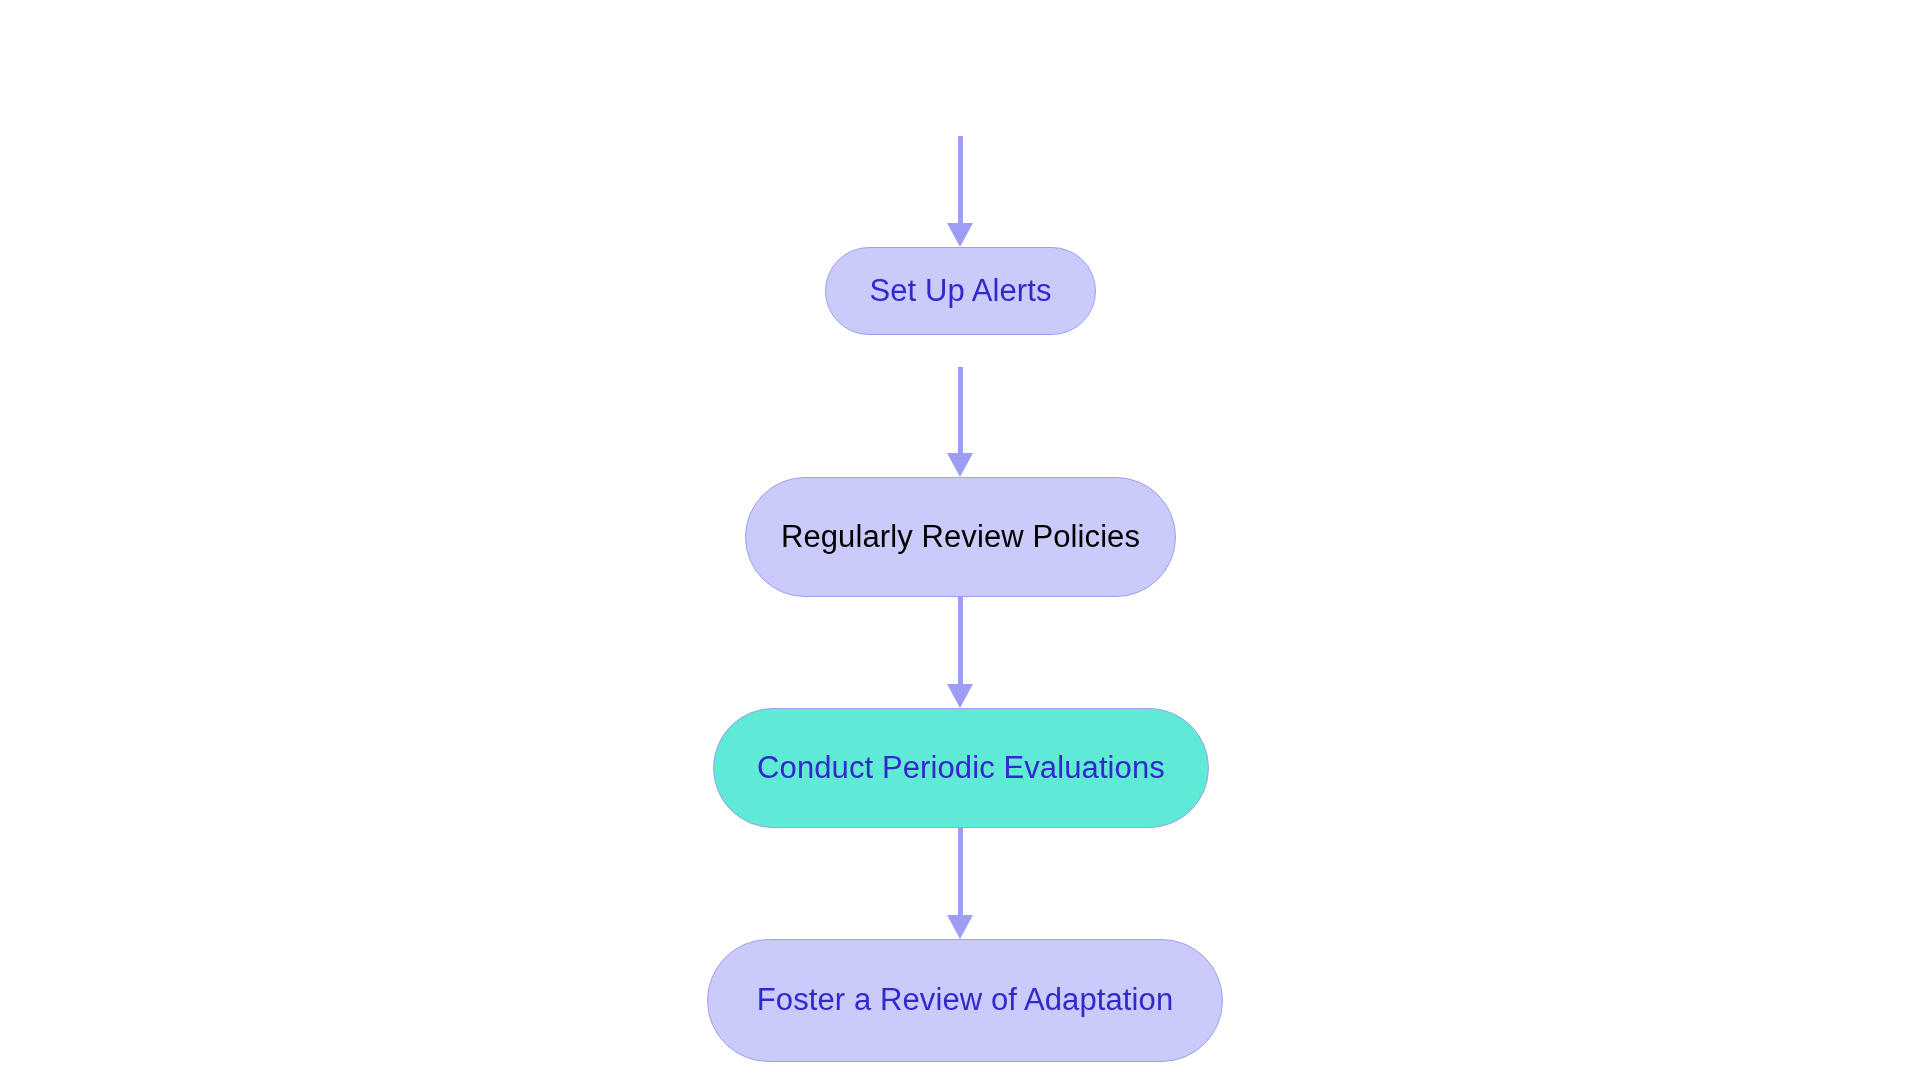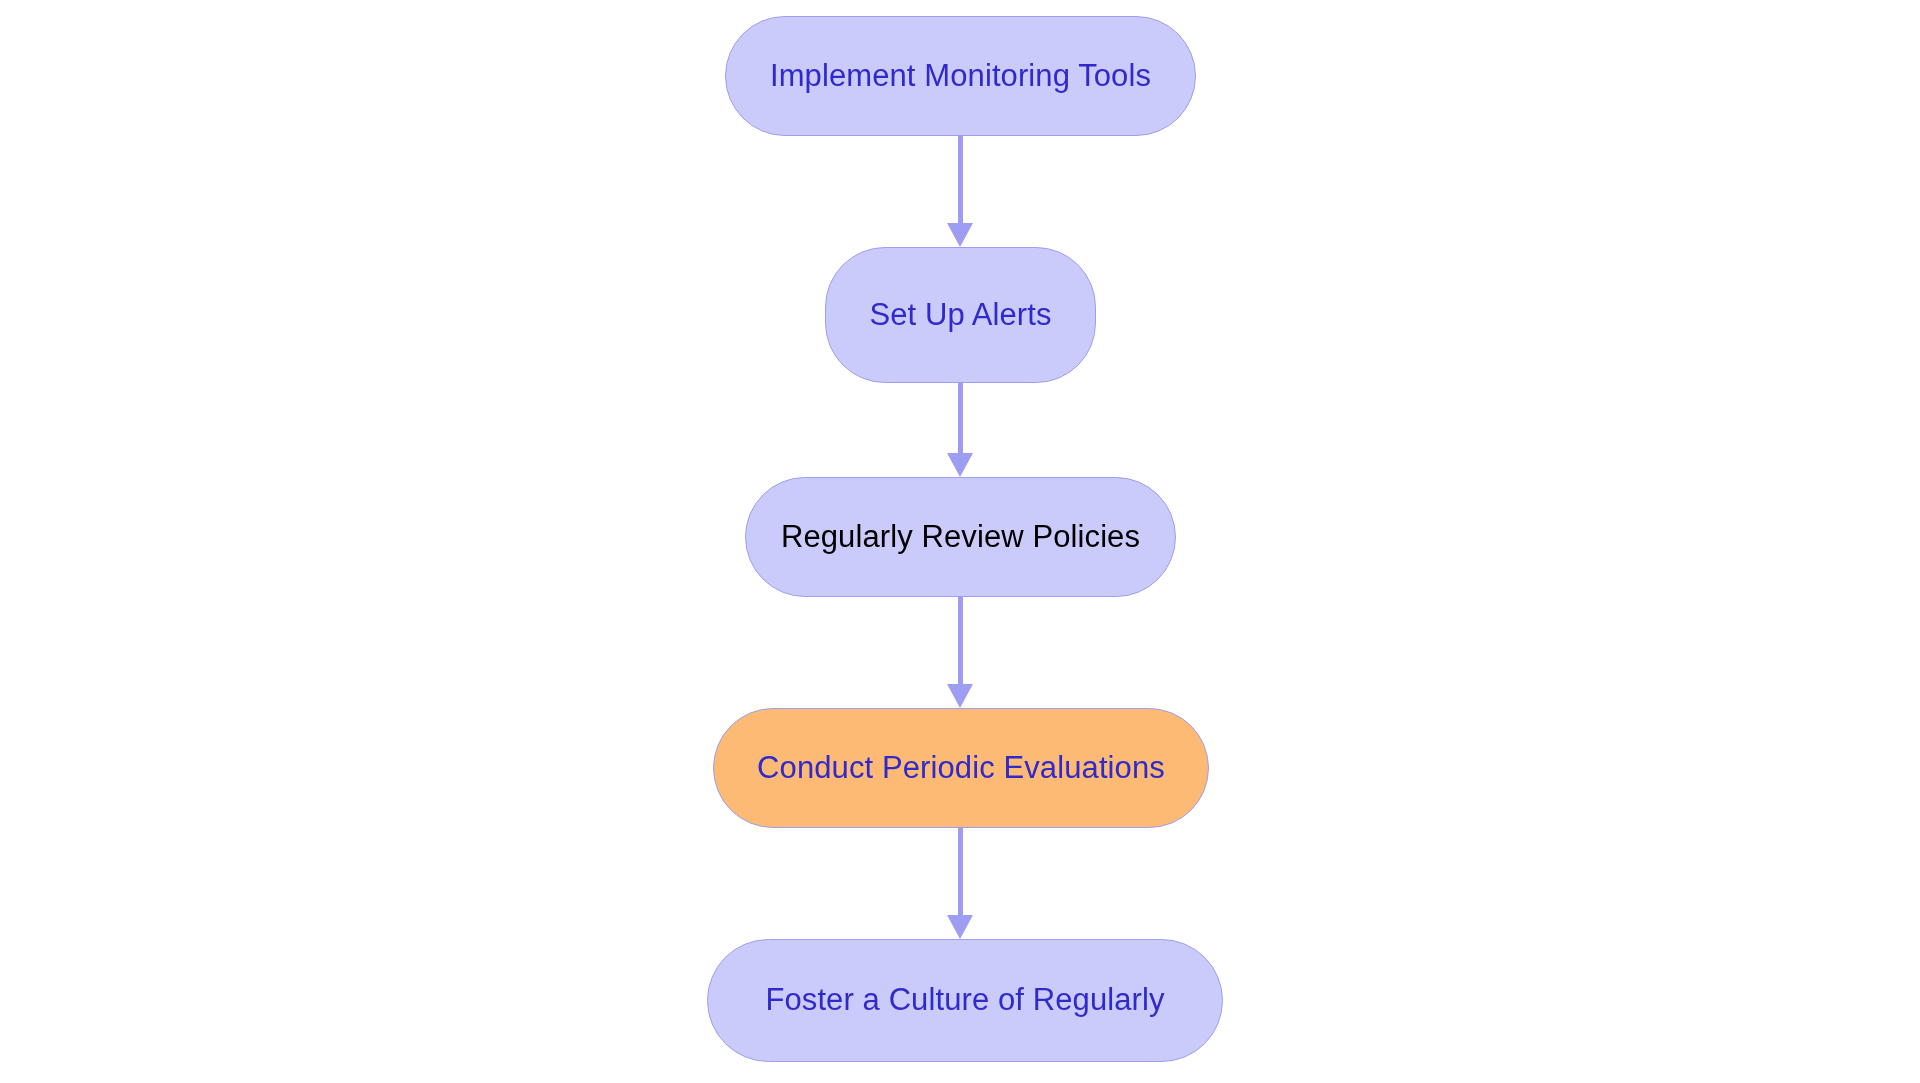--- a/index.html
+++ b/index.html
@@ -84,33 +84,30 @@
   </div>
   <div class="flow-connector" style="left: 960px; top: 597px;">
     <div class="conn-line" style="height: 89px; width: 5px; left: -2.5px; background: rgb(157, 157, 243);"></div>
     <div class="conn-head" style="top: 87px; border-top-color: rgb(157, 157, 243);"></div>
   </div>
   <div class="flow-connector" style="left: 960px; top: 828px;">
     <div class="conn-line" style="height: 89px; width: 5px; left: -2.5px; background: rgb(157, 157, 243);"></div>
     <div class="conn-head" style="top: 87px; border-top-color: rgb(157, 157, 243);"></div>
   </div>
 
-  <div class="flow-node" style="left: 725px; top: 16px; width: 471px; height: 120px; border-radius: 60px; background: rgb(203, 203, 251); border-color: rgb(158, 158, 240); color: rgb(48, 41, 204); font-size: 31px;">
-    <span class="node-label">Implement Monitoring Tools</span>
-  </div>
 
-  <div class="flow-node" style="left: 825px; top: 247px; width: 271px; height: 136px; border-radius: 60px; background: rgb(203, 203, 251); border-color: rgb(158, 158, 240); color: rgb(48, 41, 204); font-size: 31px;">
+  <div class="flow-node" style="left: 825px; top: 247px; width: 271px; height: 88px; border-radius: 60px; background: rgb(203, 203, 251); border-color: rgb(158, 158, 240); color: rgb(48, 41, 204); font-size: 31px;">
     <span class="node-label">Set Up Alerts</span>
   </div>
 
   <div class="flow-node" style="left: 745px; top: 477px; width: 431px; height: 120px; border-radius: 60px; background: rgb(203, 203, 251); border-color: rgb(158, 158, 240); color: #000000; font-size: 31px;">
     <span class="node-label">Regularly Review Policies</span>
   </div>
 
-  <div class="flow-node" style="left: 713px; top: 708px; width: 496px; height: 120px; border-radius: 60px; background: #fdba74; border-color: rgb(158, 158, 240); color: rgb(48, 41, 204); font-size: 31px;">
+  <div class="flow-node" style="left: 713px; top: 708px; width: 496px; height: 120px; border-radius: 60px; background: #5eead4; border-color: rgb(158, 158, 240); color: rgb(48, 41, 204); font-size: 31px;">
     <span class="node-label">Conduct Periodic Evaluations</span>
   </div>
 
   <div class="flow-node" style="left: 707px; top: 939px; width: 516px; height: 123px; border-radius: 61.5px; background: rgb(203, 203, 251); border-color: rgb(158, 158, 240); color: rgb(48, 41, 204); font-size: 31px;">
-    <span class="node-label">Foster a Culture of Regularly</span>
+    <span class="node-label">Foster a Review of Adaptation</span>
   </div>
 
 </div>
 
 </body></html>

